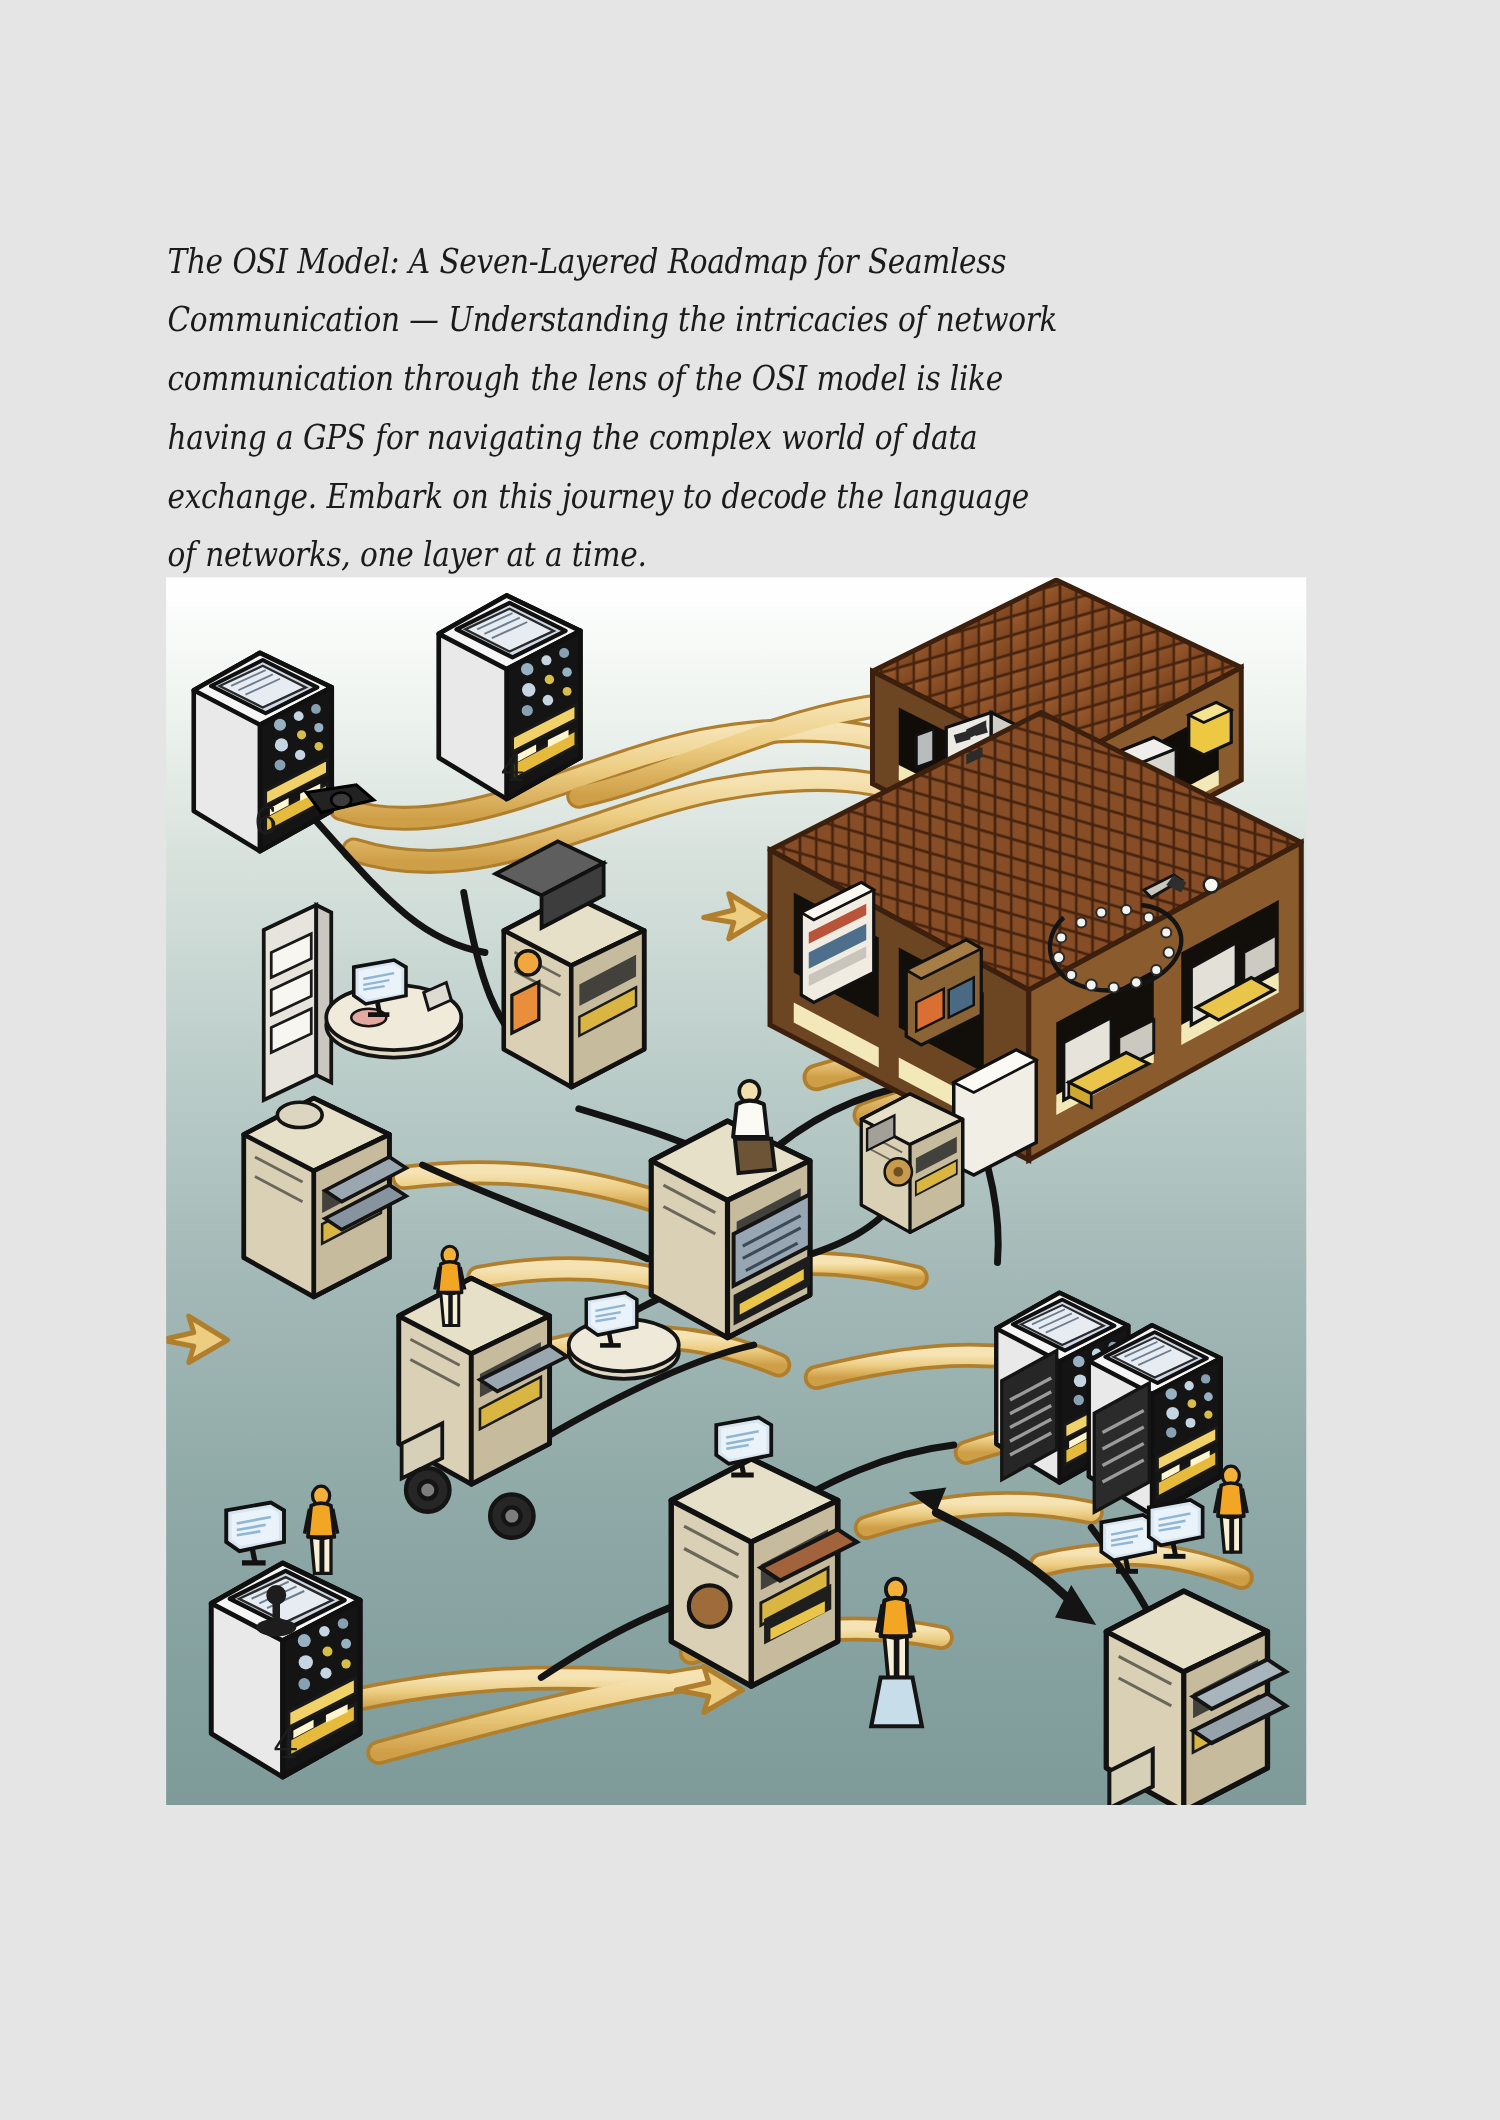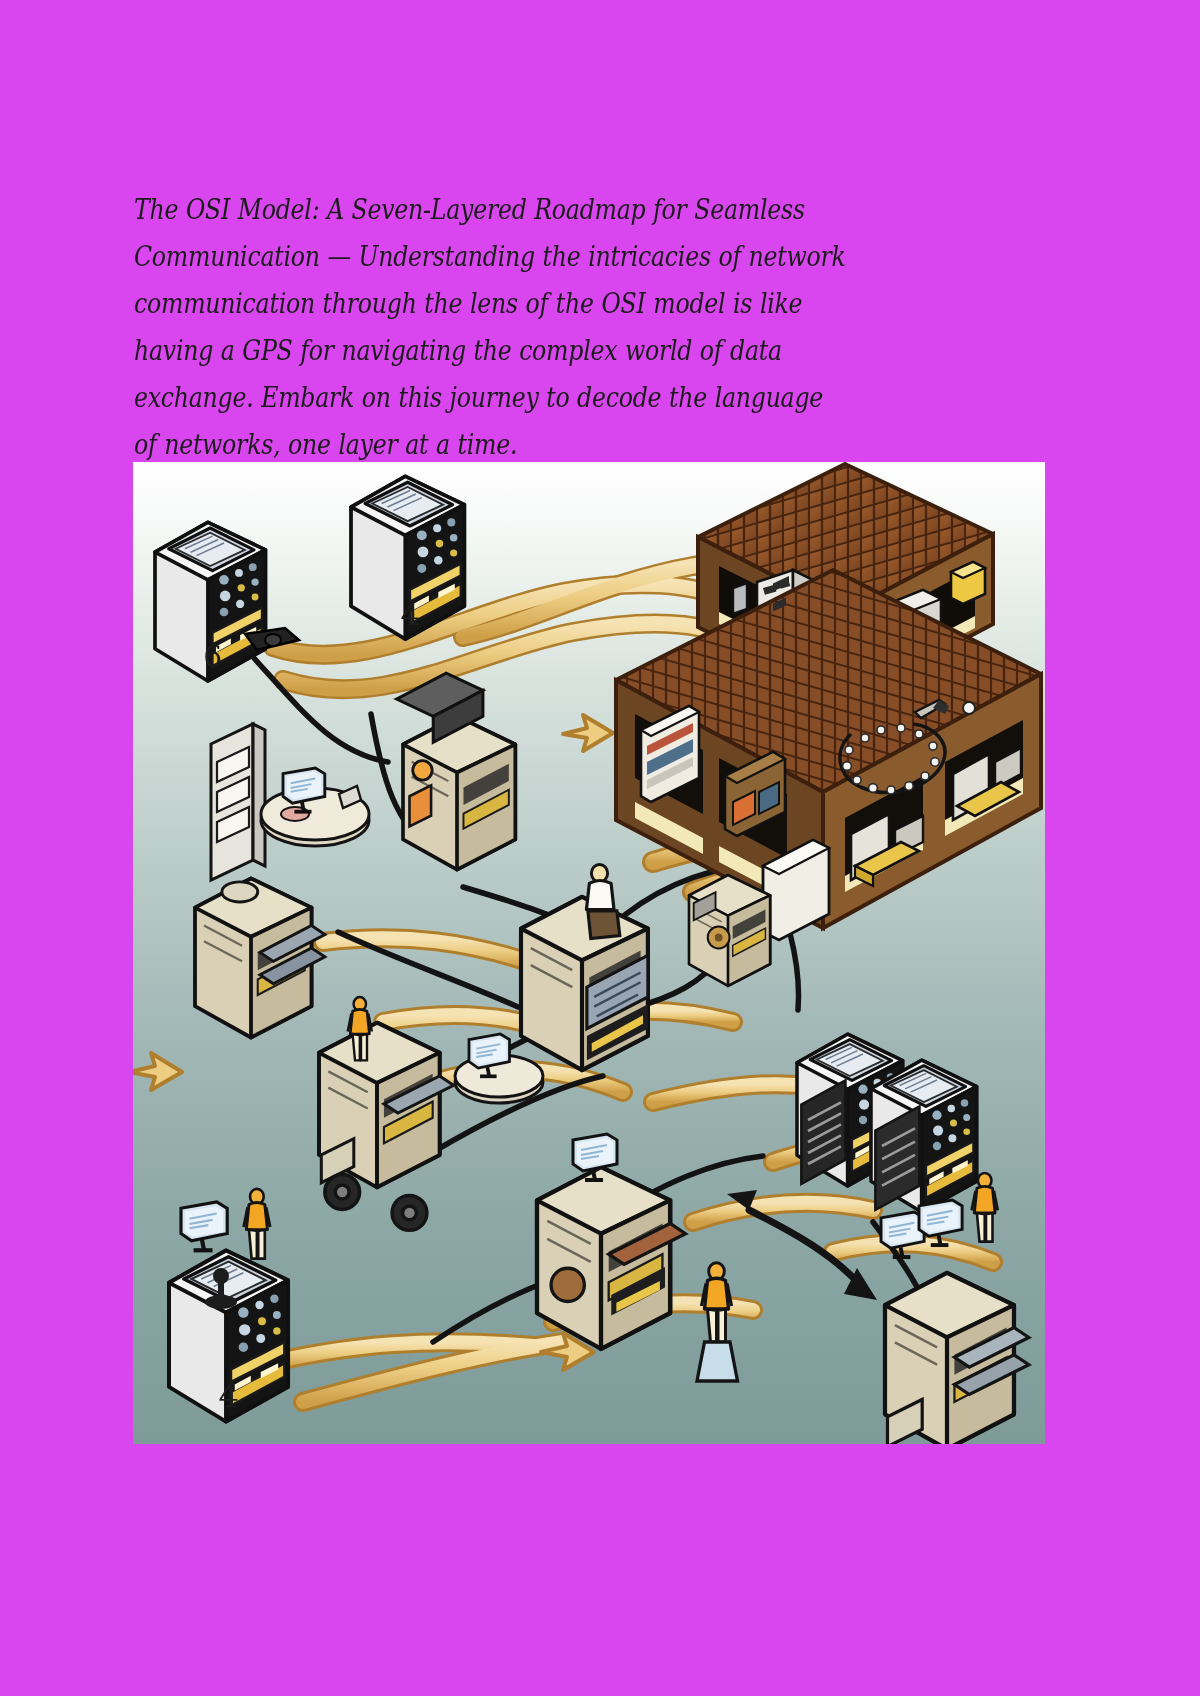--- a/index.html
+++ b/index.html
@@ -11,21 +11,21 @@
   body {
     width: 1200px;
     height: 1696px;
     overflow: hidden;
     font-family: "Liberation Serif", serif;
   }
   .page {
     position: relative;
     width: 1200px;
     height: 1696px;
-    background: #d946ef;
+    background: #e5e5e5;
   }
 
   
   .article-text {
     position: absolute;
     left: 134px;
     top: 186px;
     width: 830px;
     font-family: "DejaVu Serif", "Liberation Serif", serif;
     font-style: italic;

